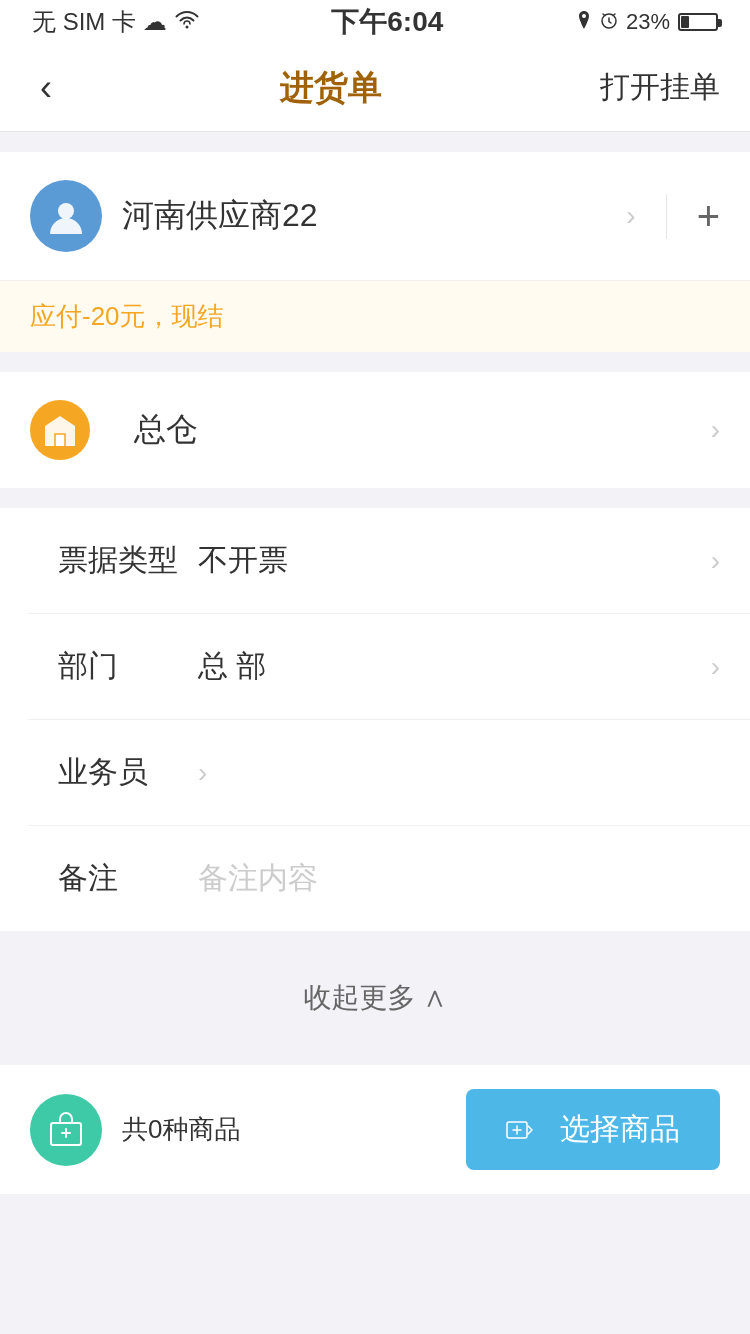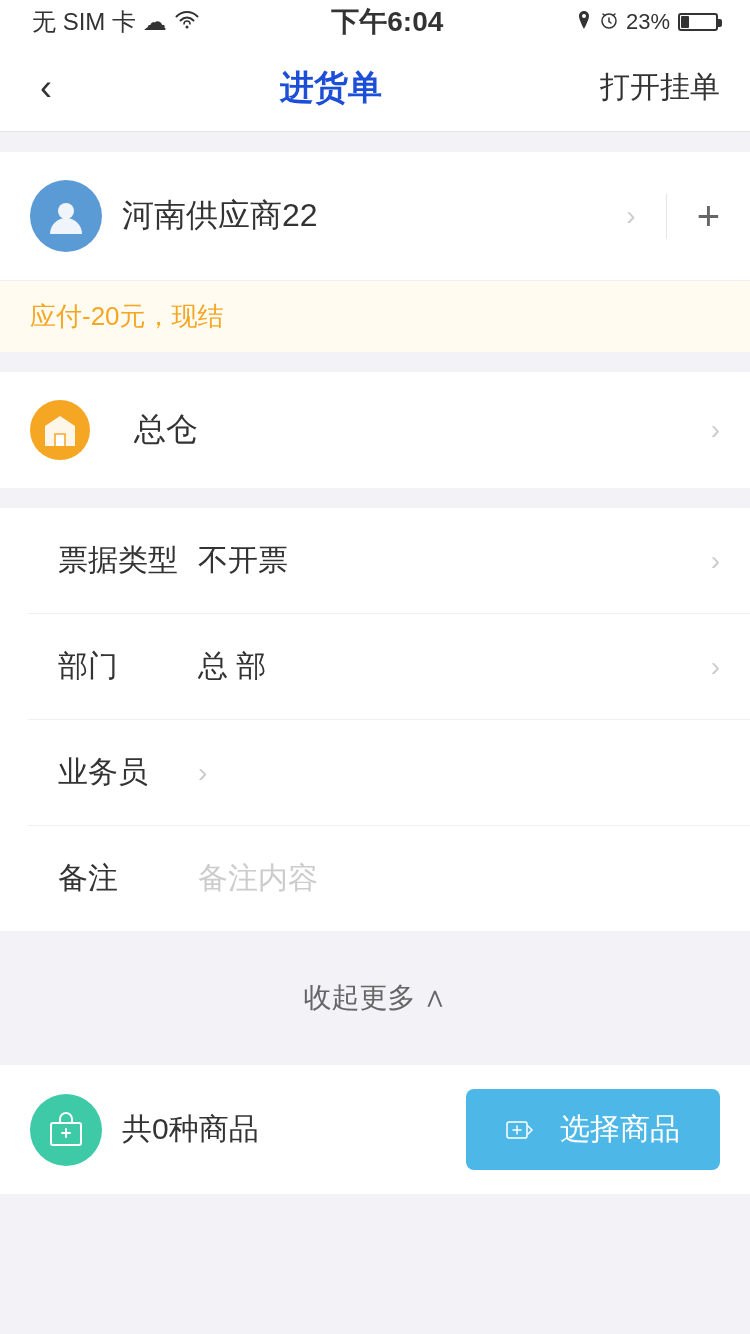--- a/index.html
+++ b/index.html
@@ -62,21 +62,21 @@
     }
     .nav-back {
       font-size: 36px;
       color: #333;
       cursor: pointer;
       padding: 10px;
     }
     .nav-title {
       font-size: 34px;
       font-weight: 600;
-      color: #1d4ed8;
+      color: #a16207;
     }
     .nav-right {
       font-size: 30px;
       color: #333;
       cursor: pointer;
     }
 
     
     .section-divider {
       height: 20px;
@@ -207,21 +207,21 @@
     .product-icon {
       width: 72px; height: 72px;
       border-radius: 50%;
       background: #3ec9a7;
       display: flex; align-items: center; justify-content: center;
       margin-right: 20px;
       flex-shrink: 0;
     }
     .product-count {
       flex: 1;
-      font-size: 30px;
+      font-size: 26px;
       color: #333;
     }
     .select-btn {
       background: #4db8e8;
       color: #fff;
       font-size: 30px;
       padding: 20px 40px;
       border-radius: 8px;
       cursor: pointer;
       display: flex;

